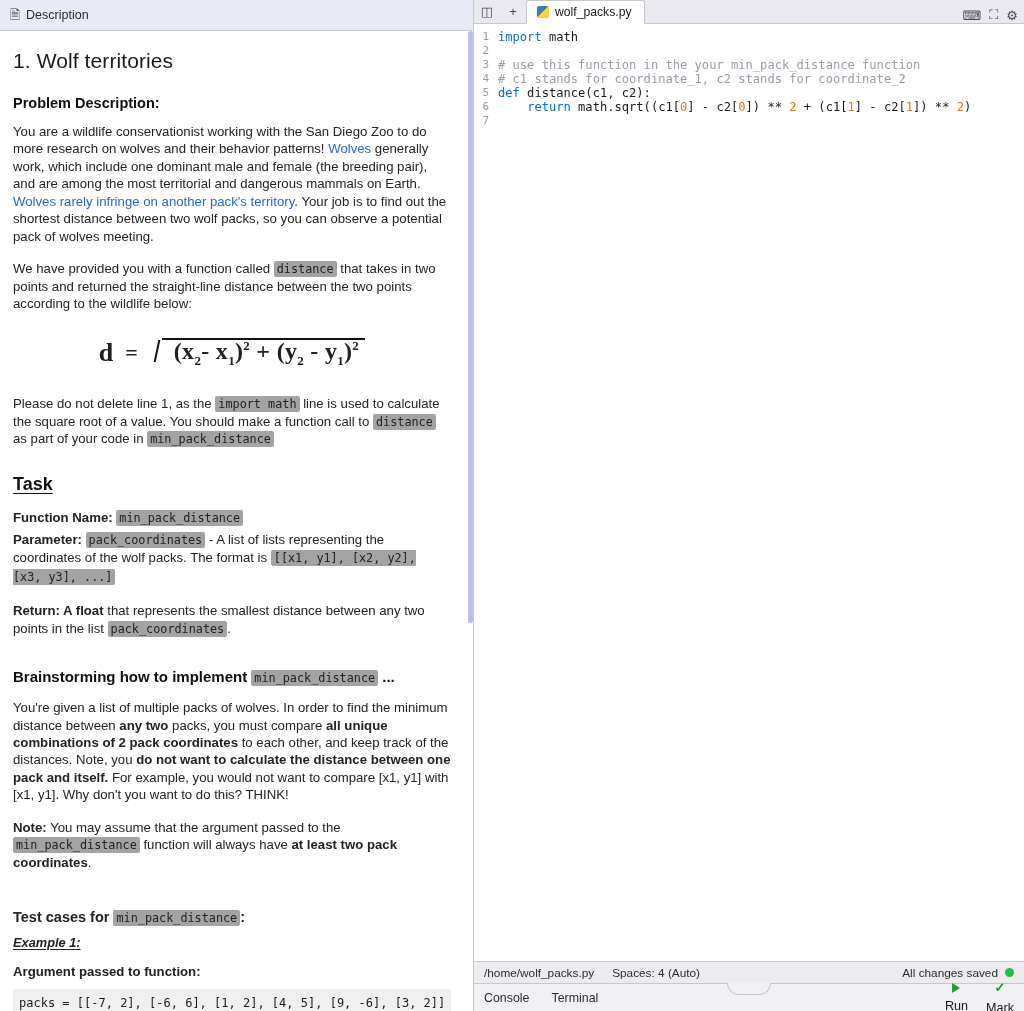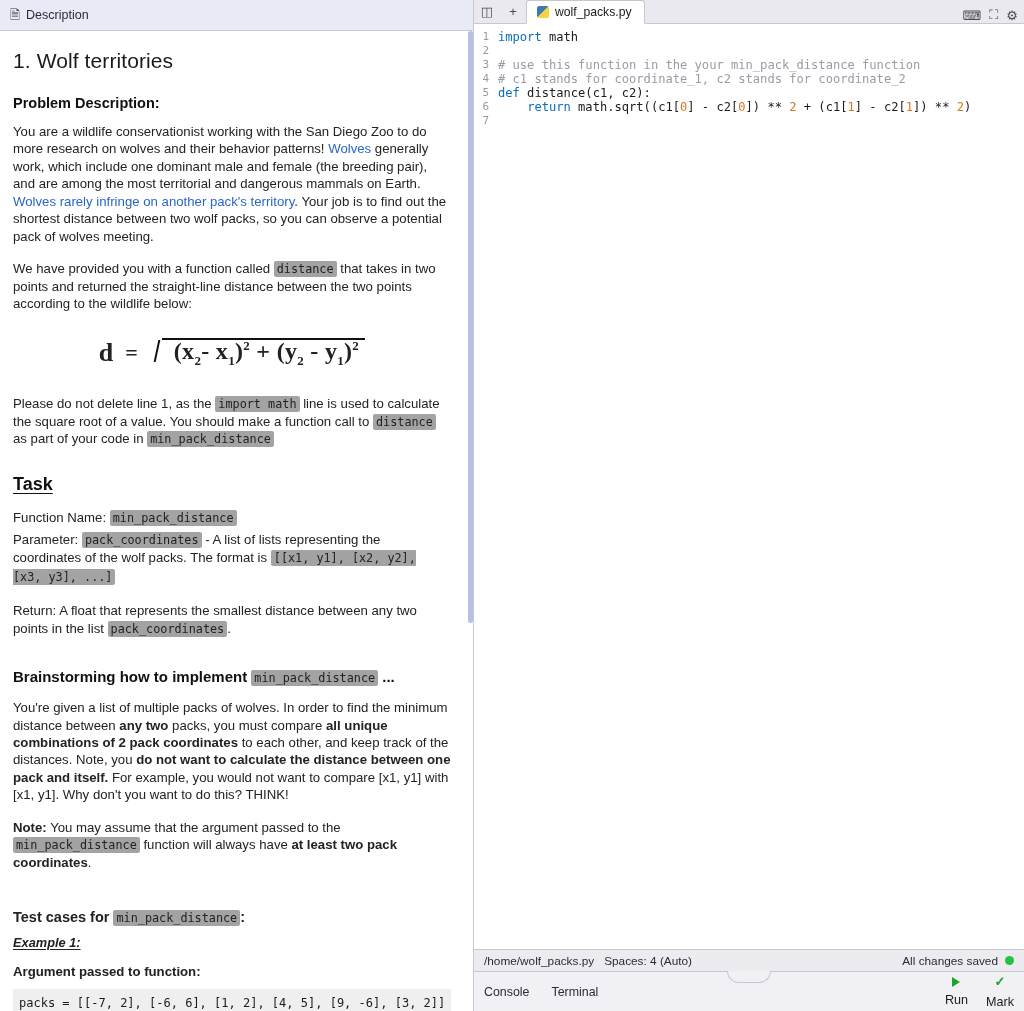--- a/index.html
+++ b/index.html
@@ -98,21 +98,21 @@
   .radical .expr { font-size:24px; font-weight:700; letter-spacing:.3px; }
   .radical .expr sub { font-size:13px; }
   .radical .expr sup { font-size:13px; }
 
   h2.task {
     font-size:18px; font-weight:700; margin:26px 0 14px 0;
     text-decoration:underline; text-underline-offset:3px;
     color:#111;
   }
   .kv { margin:0 0 4px 0; font-size:13.2px; line-height:1.38; }
-  .kv b { font-weight:400; }
+  .kv b { font-weight:700; }
   h3.brain {
     font-size:15px; font-weight:700; margin:30px 0 14px 0; color:#111;
   }
   h3.brain .mono { font-weight:400; }
   .note { margin-top:18px; }
   h3.tests {
     font-size:14.5px; font-weight:700; margin:38px 0 10px 0;
   }
   h3.tests .mono { font-weight:400; }
   .ex-label {
@@ -194,31 +194,31 @@
   .c-num { color:#d4761a; }
   .c-blue { color:#0a6ebd; }
 
   .status-bar {
     height:22px; flex:none;
     background:#ebebf0;
     border-top:1px solid #c7c7d0;
     display:flex; align-items:center;
     padding:0 10px;
     font-size:11.8px; color:#2b2b34;
-    gap:10px;
+    gap:18px;
   }
   .status-bar .right-group {
     margin-left:auto; display:flex; align-items:center; gap:7px;
   }
   .dot-green {
     width:9px; height:9px; border-radius:50%;
     background:#25c141; display:inline-block;
   }
   .console-bar {
-    height:40px; flex:none;
+    height:28px; flex:none;
     background:#f1f1f5;
     border-top:1px solid #c7c7d0;
     display:flex; align-items:center;
     padding:0 10px;
     font-size:12.4px; color:#2b2b34;
     gap:22px;
     position:relative;
   }
   .console-bar .handle {
     position:absolute; left:50%; transform:translateX(-50%);

